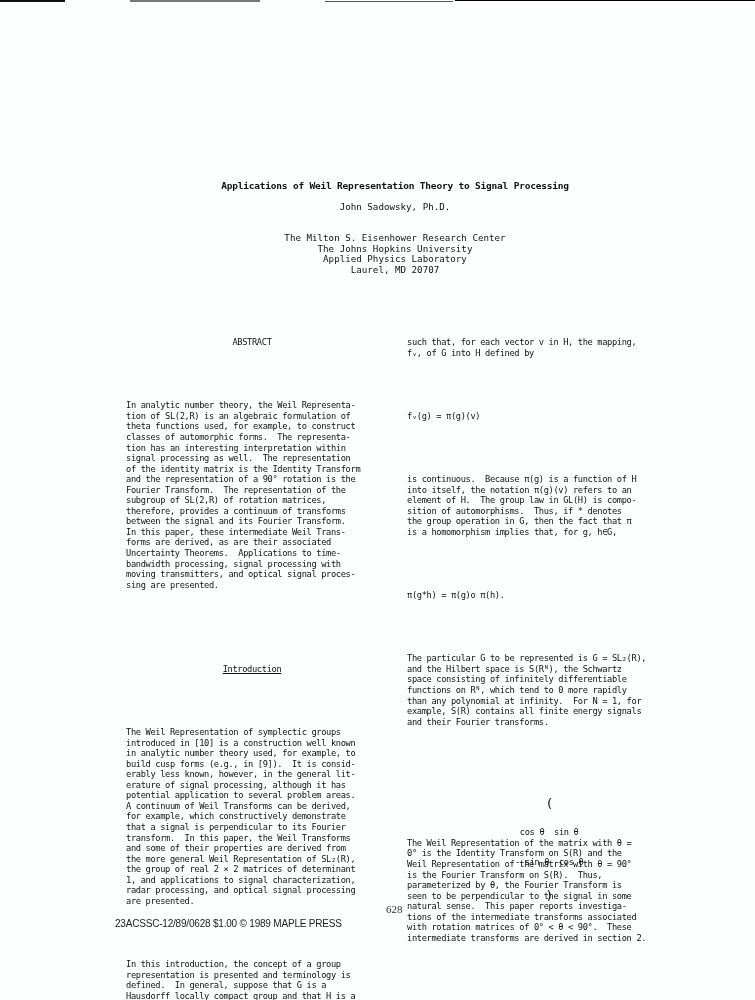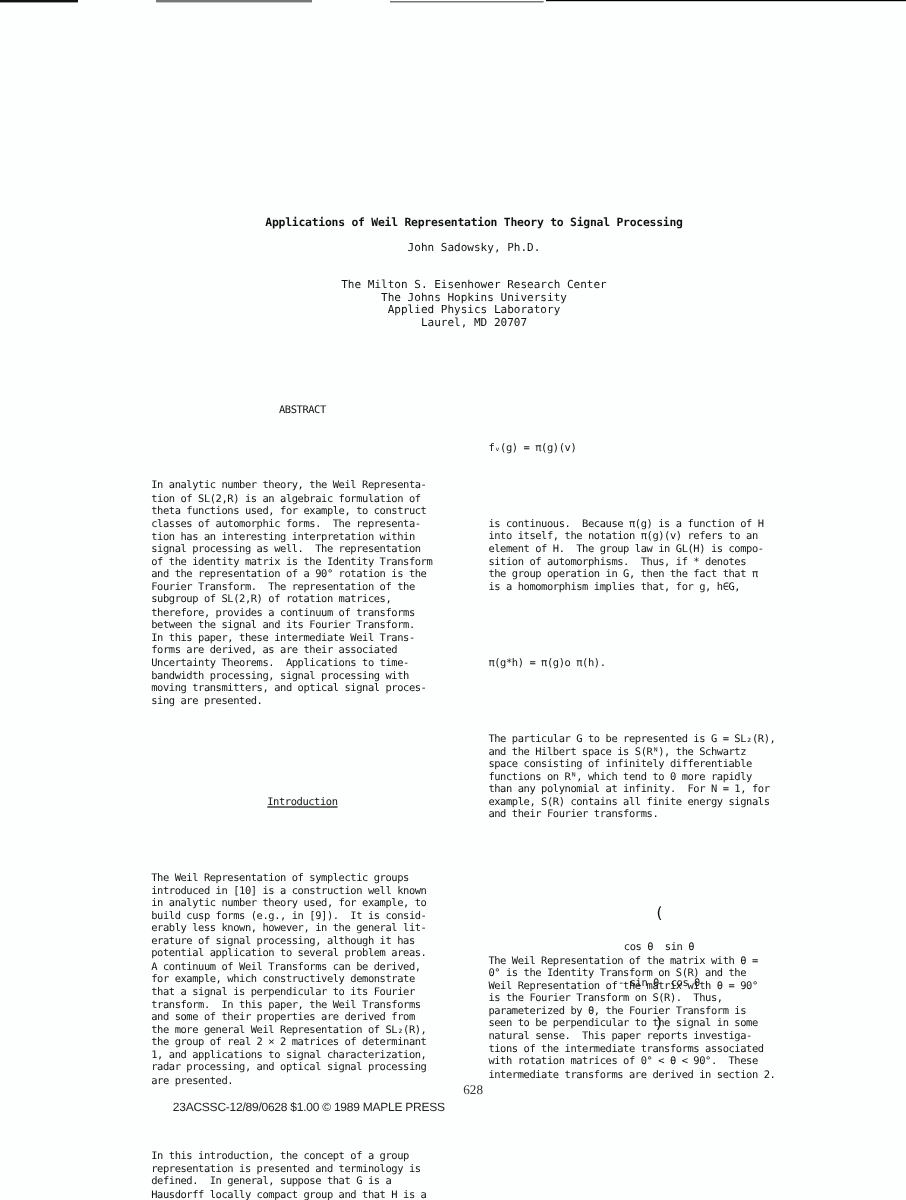--- a/index.html
+++ b/index.html
@@ -21,21 +21,21 @@
   .col-right { left: 407px; top: 316px; width: 255px; }
   .heading { text-align: center; display: block; }
   .underline { text-decoration: underline; text-align: center; }
   .para { display: block; margin: 0; }
   .gap { height: 10.5px; }
   .eq { display: block; text-align: left; }
   .matrix { display: block; text-align: center; position: relative; height: 24px; margin: 5px 0 8px; }
   .matrix .paren { font-size: 13px; position: relative; top: 4px; }
   .matrix .rows { display: inline-block; vertical-align: top; line-height: 10px; }
   .footer-page { position: absolute; top: 903px; left: 386px; font-family: "Liberation Serif", serif; font-size: 11px; color: #333; }
-  .footer-copy { position: absolute; top: 918px; left: 115px; font-family: "Liberation Sans", sans-serif; font-size: 10px; color: #222; letter-spacing: -0.2px; margin-left: 29px; }
+  .footer-copy { position: absolute; top: 918px; left: 115px; font-family: "Liberation Sans", sans-serif; font-size: 10px; color: #222; letter-spacing: -0.2px; }
 </style>
 </head>
 <body>
 
 <div class="topline" style="left:0;width:65px;background:#111;"></div>
 <div class="topline" style="left:130px;width:130px;background:#777;"></div>
 <div class="topline" style="left:325px;width:128px;background:#555;top:1px;height:1px;"></div>
 <div class="topline" style="left:455px;width:455px;background:#000;top:0;height:1px;"></div>
 
 <div class="page">
@@ -57,20 +57,21 @@
     <span class="heading underline">Introduction</span>
     <div class="gap"></div>
     <div class="para"><div>The Weil Representation of symplectic groups</div><div>introduced in [10] is a construction well known</div><div>in analytic number theory used, for example, to</div><div>build cusp forms (e.g., in [9]).  It is consid-</div><div>erably less known, however, in the general lit-</div><div>erature of signal processing, although it has</div><div>potential application to several problem areas.</div><div>A continuum of Weil Transforms can be derived,</div><div>for example, which constructively demonstrate</div><div>that a signal is perpendicular to its Fourier</div><div>transform.  In this paper, the Weil Transforms</div><div>and some of their properties are derived from</div><div>the more general Weil Representation of SL₂(R),</div><div>the group of real 2 × 2 matrices of determinant</div><div>1, and applications to signal characterization,</div><div>radar processing, and optical signal processing</div><div>are presented.</div></div>
     <div class="gap"></div>
     <div class="para"><div>In this introduction, the concept of a group</div><div>representation is presented and terminology is</div><div>defined.  In general, suppose that G is a</div><div>Hausdorff locally compact group and that H is a</div></div>
     
     
   </div>
 
   <div class="col col-right">
+    <div class="para"><div>such that, for each vector v in H, the mapping,</div><div>fᵥ, of G into H defined by</div></div>
     <div class="gap"></div>
     <span class="eq">fᵥ(g) = π(g)(v)</span>
     <div class="gap"></div>
     <div class="para"><div>is continuous.  Because π(g) is a function of H</div><div>into itself, the notation π(g)(v) refers to an</div><div>element of H.  The group law in GL(H) is compo-</div><div>sition of automorphisms.  Thus, if * denotes</div><div>the group operation in G, then the fact that π</div><div>is a homomorphism implies that, for g, h∈G,</div></div>
     <div class="gap"></div>
     <span class="eq">π(g*h) = π(g)o π(h).</span>
     <div class="gap"></div>
     <div class="para"><div>The particular G to be represented is G = SL₂(R),</div><div>and the Hilbert space is S(Rᴺ), the Schwartz</div><div>space consisting of infinitely differentiable</div><div>functions on Rᴺ, which tend to 0 more rapidly</div><div>than any polynomial at infinity.  For N = 1, for</div><div>example, S(R) contains all finite energy signals</div><div>and their Fourier transforms.</div></div>
     <div class="gap"></div>
     <div class="matrix">

